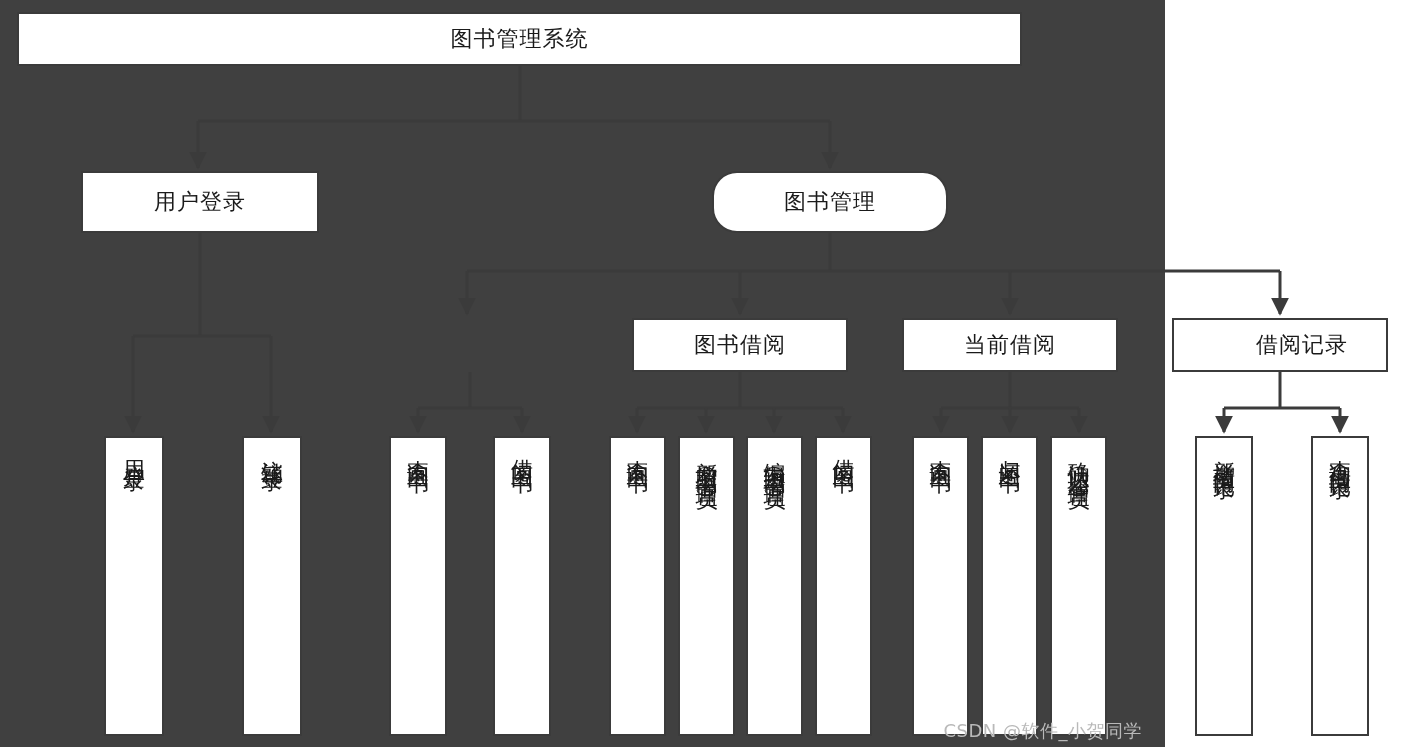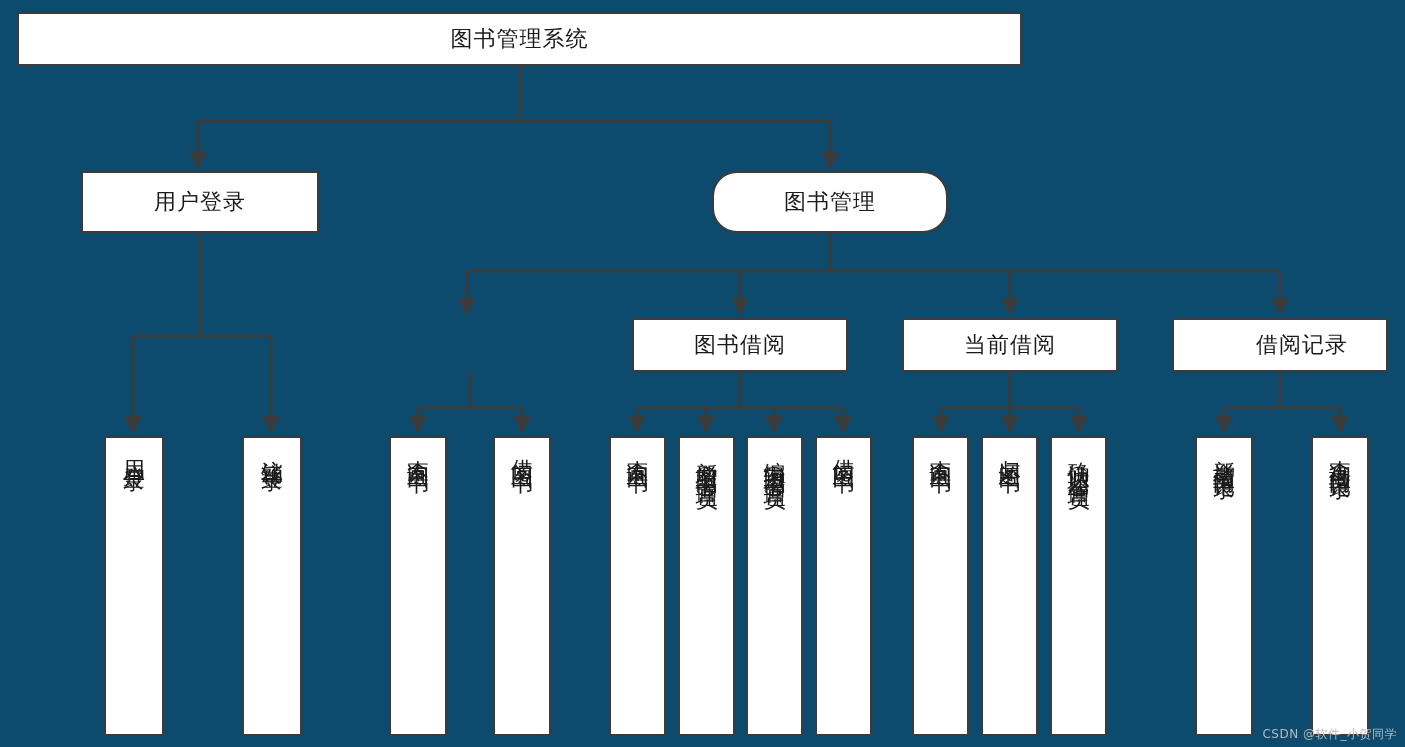--- a/index.html
+++ b/index.html
@@ -8,23 +8,23 @@
     background: #ffffff;
   }
   body {
     width: 1405px;
     height: 747px;
     font-family: "DejaVu Sans", "Liberation Sans", sans-serif;
     overflow: hidden;
   }
   #diagram-root {
     position: relative;
-    width: 1405px;
+    width: 1165px;
     height: 747px;
-    background: #0c4a6e;
+    background: #404040;
   }
   svg#tree-svg {
     position: absolute;
     left: 0;
     top: 0;
     width: 1405px;
     height: 747px;
     display: block;
   }
   .node-box {
@@ -51,23 +51,23 @@
     white-space: nowrap;
     justify-content: flex-start;
     align-items: center;
     padding-top: 4px;
   }
   .node-v.pad-top {
     padding-top: 6px;
   }
   .watermark {
     position: absolute;
-    right: 8px;
+    right: 23px;
     bottom: 4px;
-    font-size: 12px;
+    font-size: 18px;
     color: #b9b9b9;
     white-space: nowrap;
     letter-spacing: 0.5px;
   }
 </style>
 </head>
 <body>
 
 <div id="diagram-root">
 

